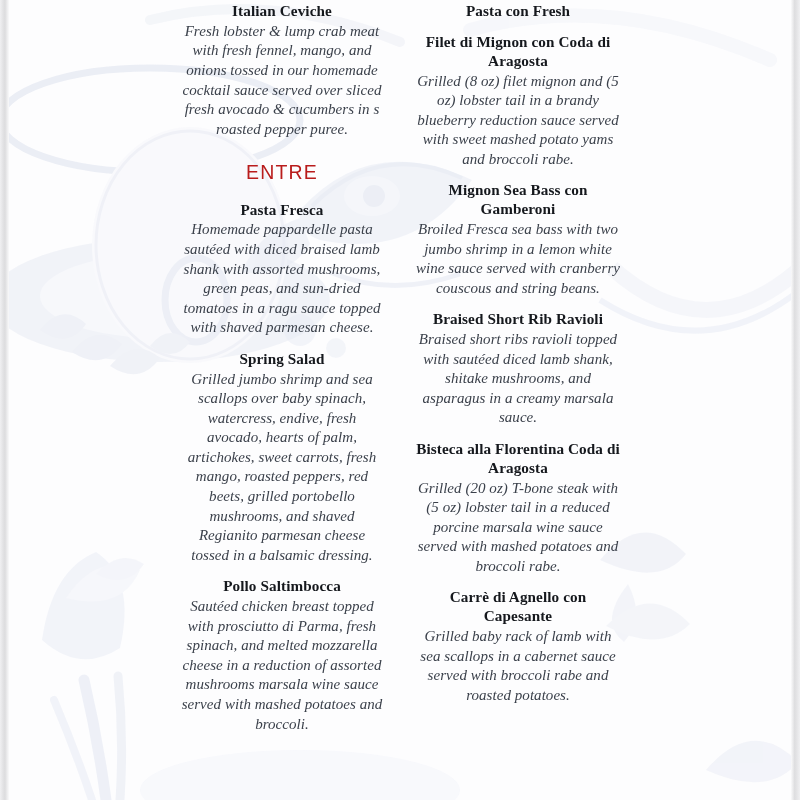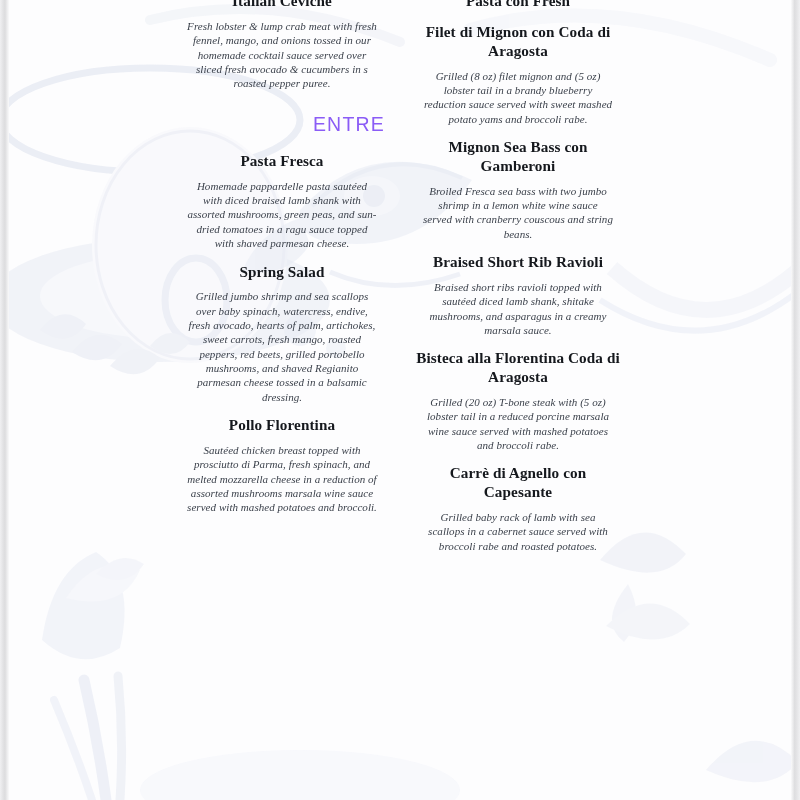--- a/index.html
+++ b/index.html
@@ -50,60 +50,59 @@
   .watermark svg { display: block; }
 
   
   .menu-body {
     position: absolute;
     inset: 0;
     z-index: 2;
     display: flex;
     justify-content: center;
     gap: 30px;
-    padding: 0 10px;
+    padding: 10px 10px;
     box-sizing: border-box;
   }
   .column {
     width: 206px;
     text-align: center;
     
     margin-top: -8px;
   }
 
   .section-heading {
     font-family: "Liberation Sans", "DejaVu Sans", sans-serif;
     font-size: 19.5px;
     font-weight: 400;
     letter-spacing: 1.2px;
-    color: #8b5cf6;
+    color: #b91c1c;
     margin: 22px 0 16px 0;
     line-height: 1.2;
-    text-align: right;
   }
 
   .dish {
     margin: 0 0 12px 0;
   }
   .dish-name {
     font-family: "Liberation Serif", "DejaVu Serif", serif;
     font-weight: 700;
     font-size: 15.2px;
     line-height: 1.24;
     color: #15181d;
     margin: 0 0 1px 0;
     letter-spacing: 0.1px;
   }
   .dish-desc {
     font-family: "Liberation Serif", "DejaVu Serif", serif;
     font-style: italic;
-    font-size: 11px;
+    font-size: 15px;
     line-height: 1.305;
     color: #3b414b;
-    margin: 8px;
+    margin: 0;
     letter-spacing: 0.05px;
   }
 </style>
 </head>
 <body>
 
 <div class="page">
 
   <div class="page-edge left"></div>
   <div class="page-edge right"></div>
@@ -189,21 +188,21 @@
         <h3 class="dish-name">Pasta Fresca</h3>
         <p class="dish-desc">Homemade pappardelle pasta sautéed with diced braised lamb shank with assorted mushrooms, green peas, and sun-dried tomatoes in a ragu sauce topped with shaved parmesan cheese.</p>
       </div>
 
       <div class="dish">
         <h3 class="dish-name">Spring Salad</h3>
         <p class="dish-desc">Grilled jumbo shrimp and sea scallops over baby spinach, watercress, endive, fresh avocado, hearts of palm, artichokes, sweet carrots, fresh mango, roasted peppers, red beets, grilled portobello mushrooms, and shaved Regianito parmesan cheese tossed in a balsamic dressing.</p>
       </div>
 
       <div class="dish">
-        <h3 class="dish-name">Pollo Florentina</h3>
+        <h3 class="dish-name">Pollo Saltimbocca</h3>
         <p class="dish-desc">Sautéed chicken breast topped with prosciutto di Parma, fresh spinach, and melted mozzarella cheese in a reduction of assorted mushrooms marsala wine sauce served with mashed potatoes and broccoli.</p>
       </div>
 
     </div>
 
     <div class="column">
 
       <div class="dish">
         <h3 class="dish-name">Pasta con Fresh</h3>
       </div>

